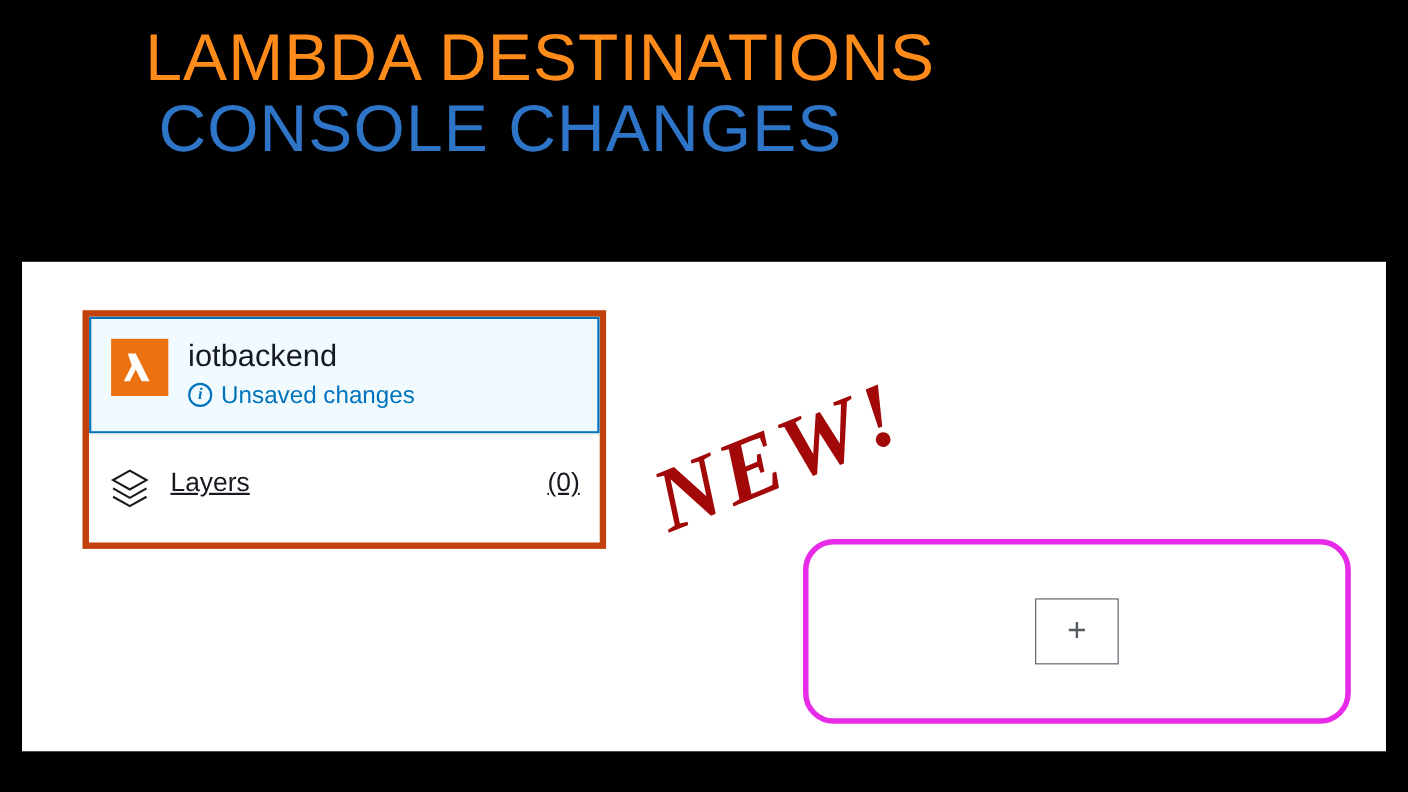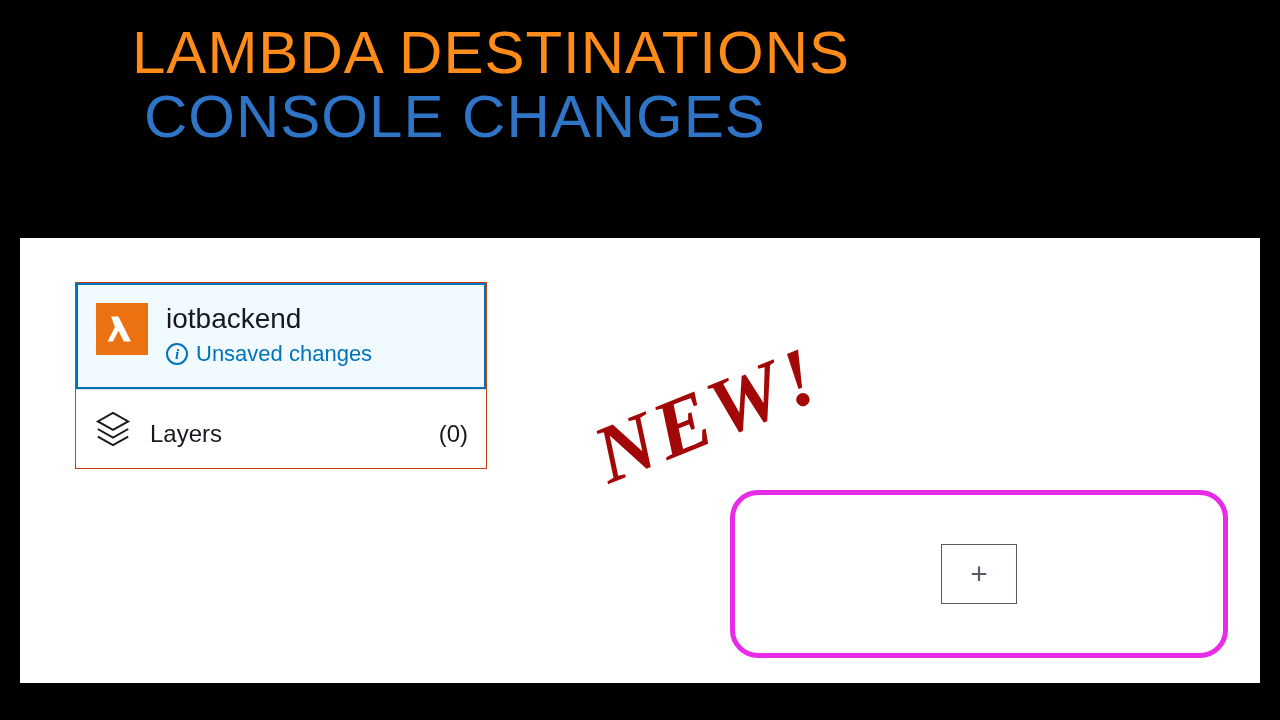--- a/index.html
+++ b/index.html
@@ -35,22 +35,22 @@
     top: 238px;
     left: 20px;
     width: 1240px;
     height: 445px;
     background: #fff;
   }
   .function-card {
     position: absolute;
     top: 44px;
     left: 55px;
-    width: 412px;
-    border: 1px solid #c2410c;
+    width: 476px;
+    border: 6px solid #c2410c;
   }
   .function-header {
     background: #f1faff;
     border: 2px solid #0073bb;
     padding: 18px 18px 20px 18px;
     display: flex;
     align-items: flex-start;
     gap: 18px;
   }
   .lambda-icon {
@@ -85,26 +85,27 @@
     justify-content: center;
     font-family: Georgia, serif;
     font-weight: bold;
     font-size: 15px;
     color: #0073bb;
     font-style: italic;
   }
   .layers-row {
     background: #fff;
     border-top: 1px solid #d5dbdb;
-    padding: 20px 18px;
-    display: flex;
-    align-items: flex-end;
+    padding: 30px 18px;
+    display: flex;
+    align-items: flex-start;
     gap: 18px;
     font-size: 24px;
     color: #16191f;
+    text-decoration: underline;
   }
   .layers-icon {
     width: 38px;
     height: 38px;
     flex-shrink: 0;
   }
   .layers-label { flex: 1; }
   .layers-count { color: #16191f; }
   .new-annotation {
     position: absolute;

